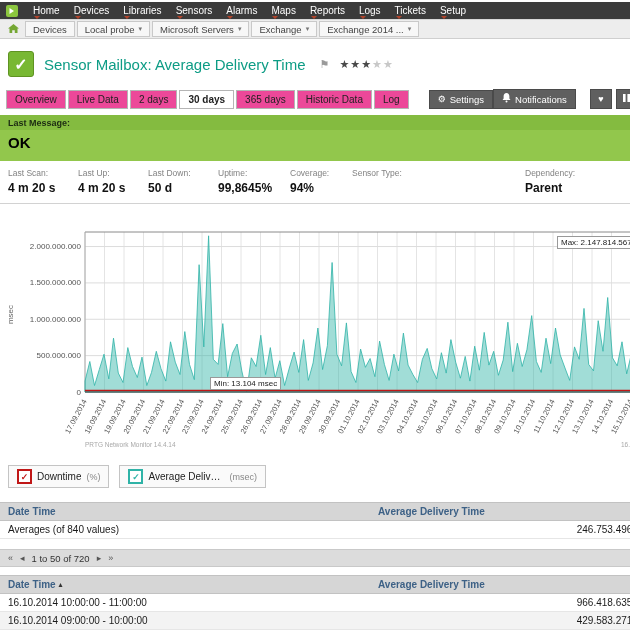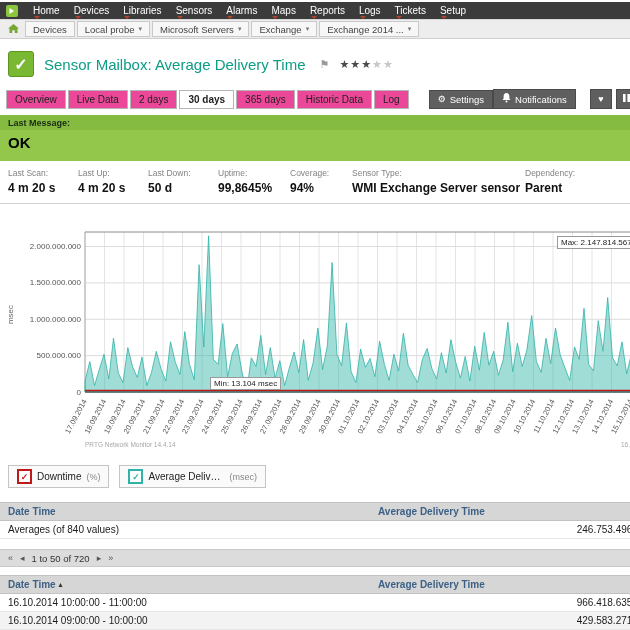--- a/index.html
+++ b/index.html
@@ -201,21 +201,20 @@
       <div class="status-field sf3">
         <div class="status-label">Uptime:</div>
         <div class="status-value">99,8645%</div>
       </div>
       <div class="status-field sf5">
         <div class="status-label">Coverage:</div>
         <div class="status-value">94%</div>
       </div>
       <div class="status-field sf6">
         <div class="status-label">Sensor Type:</div>
-        <div class="status-value">WMI Exchange Server sensor</div>
       </div>
       <div class="status-field sf7">
         <div class="status-label">Dependency:</div>
         <div class="status-value">Parent</div>
       </div>
     </div>
 
   <div class="chart-card">
     <div class="ylabel">msec</div>
     <svg id="chart-svg" width="660" height="245">

